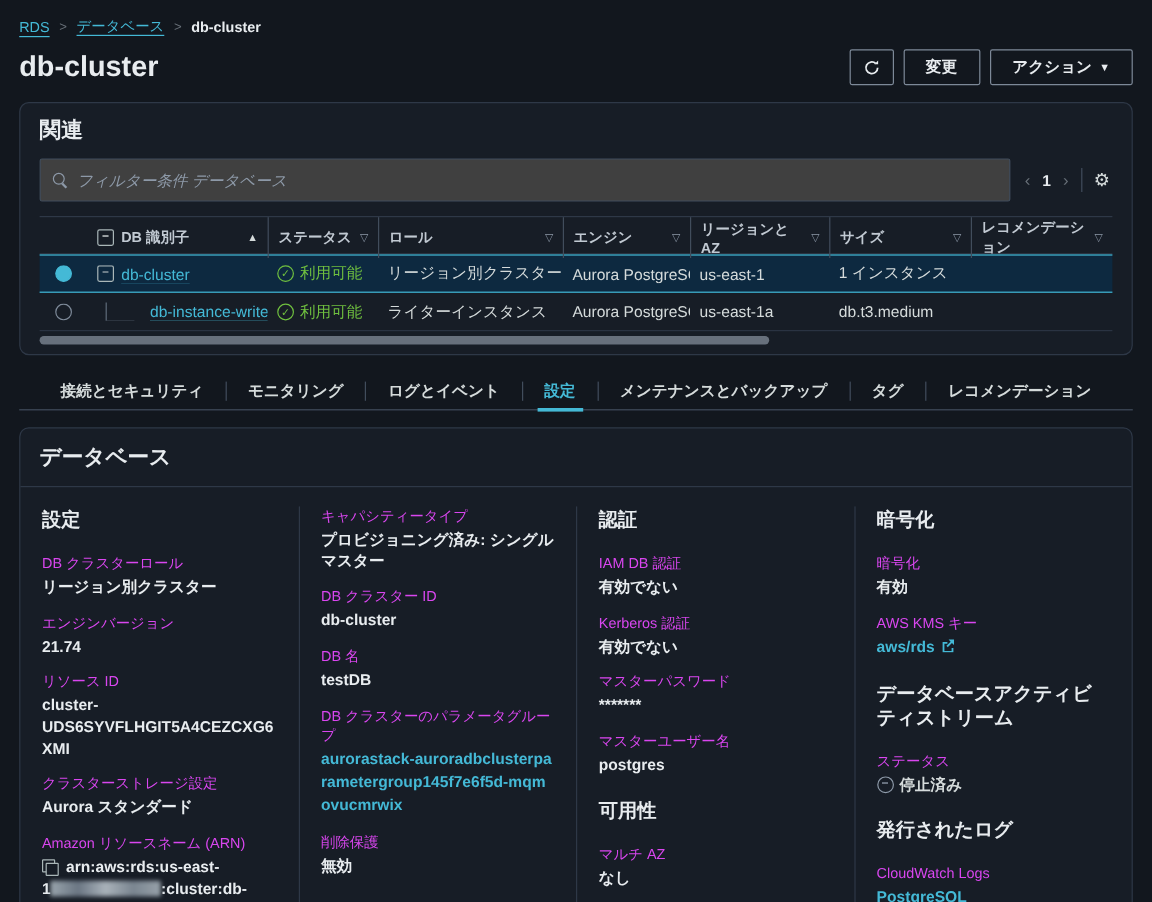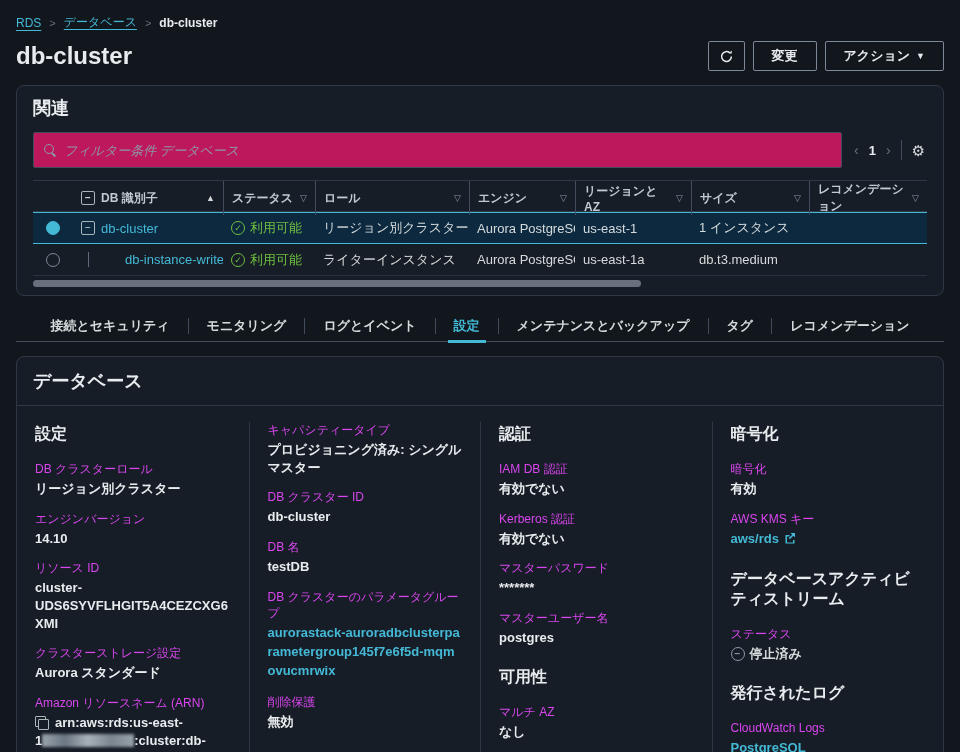--- a/index.html
+++ b/index.html
@@ -33,21 +33,21 @@
 
   
   .card { border:1px solid #2e3847; border-radius:8px; background:#171d26; margin:14px 16px 0 16px; }
   .card.related { padding:10px 16px 6px 16px; }
   .card h2 { font-size:18px; font-weight:bold; color:#e8ecef; }
 
   
   .toolbar { display:flex; align-items:center; gap:12px; margin-top:12px; }
   .search-box {
     flex:1; display:flex; align-items:center; gap:8px;
-    background:#be185d; border:1px solid #414d5c; border-radius:2px;
+    background:#404040; border:1px solid #414d5c; border-radius:2px;
     height:30px; padding:17px 10px;
   }
   .search-glyph { position:relative; width:12px; height:12px; flex:0 0 auto; }
   .search-glyph::before { content:""; position:absolute; left:0; top:0; width:8px; height:8px; border:1.5px solid #8d99a8; border-radius:50%; }
   .search-glyph::after { content:""; position:absolute; left:8px; top:8px; width:5px; height:1.5px; background:#8d99a8; transform:rotate(45deg); transform-origin:left center; }
   .search-box input {
     flex:1; background:transparent; border:none; outline:none;
     color:#d5dbdb; font-size:13px; font-style:italic; font-family:inherit;
   }
   .search-box input::placeholder { color:#8d99a8; font-style:italic; }
@@ -294,21 +294,21 @@
     <div class="db-body">
 
       <div class="col">
         <h3>設定</h3>
         <div class="field">
           <div class="lbl">DB クラスターロール</div>
           <div class="val">リージョン別クラスター</div>
         </div>
         <div class="field">
           <div class="lbl">エンジンバージョン</div>
-          <div class="val">14.10</div>
+          <div class="val">21.74</div>
         </div>
         <div class="field">
           <div class="lbl">リソース ID</div>
           <div class="val">cluster-UDS6SYVFLHGIT5A4CEZCXG6XMI</div>
         </div>
         <div class="field">
           <div class="lbl">クラスターストレージ設定</div>
           <div class="val">Aurora スタンダード</div>
         </div>
         <div class="field">

